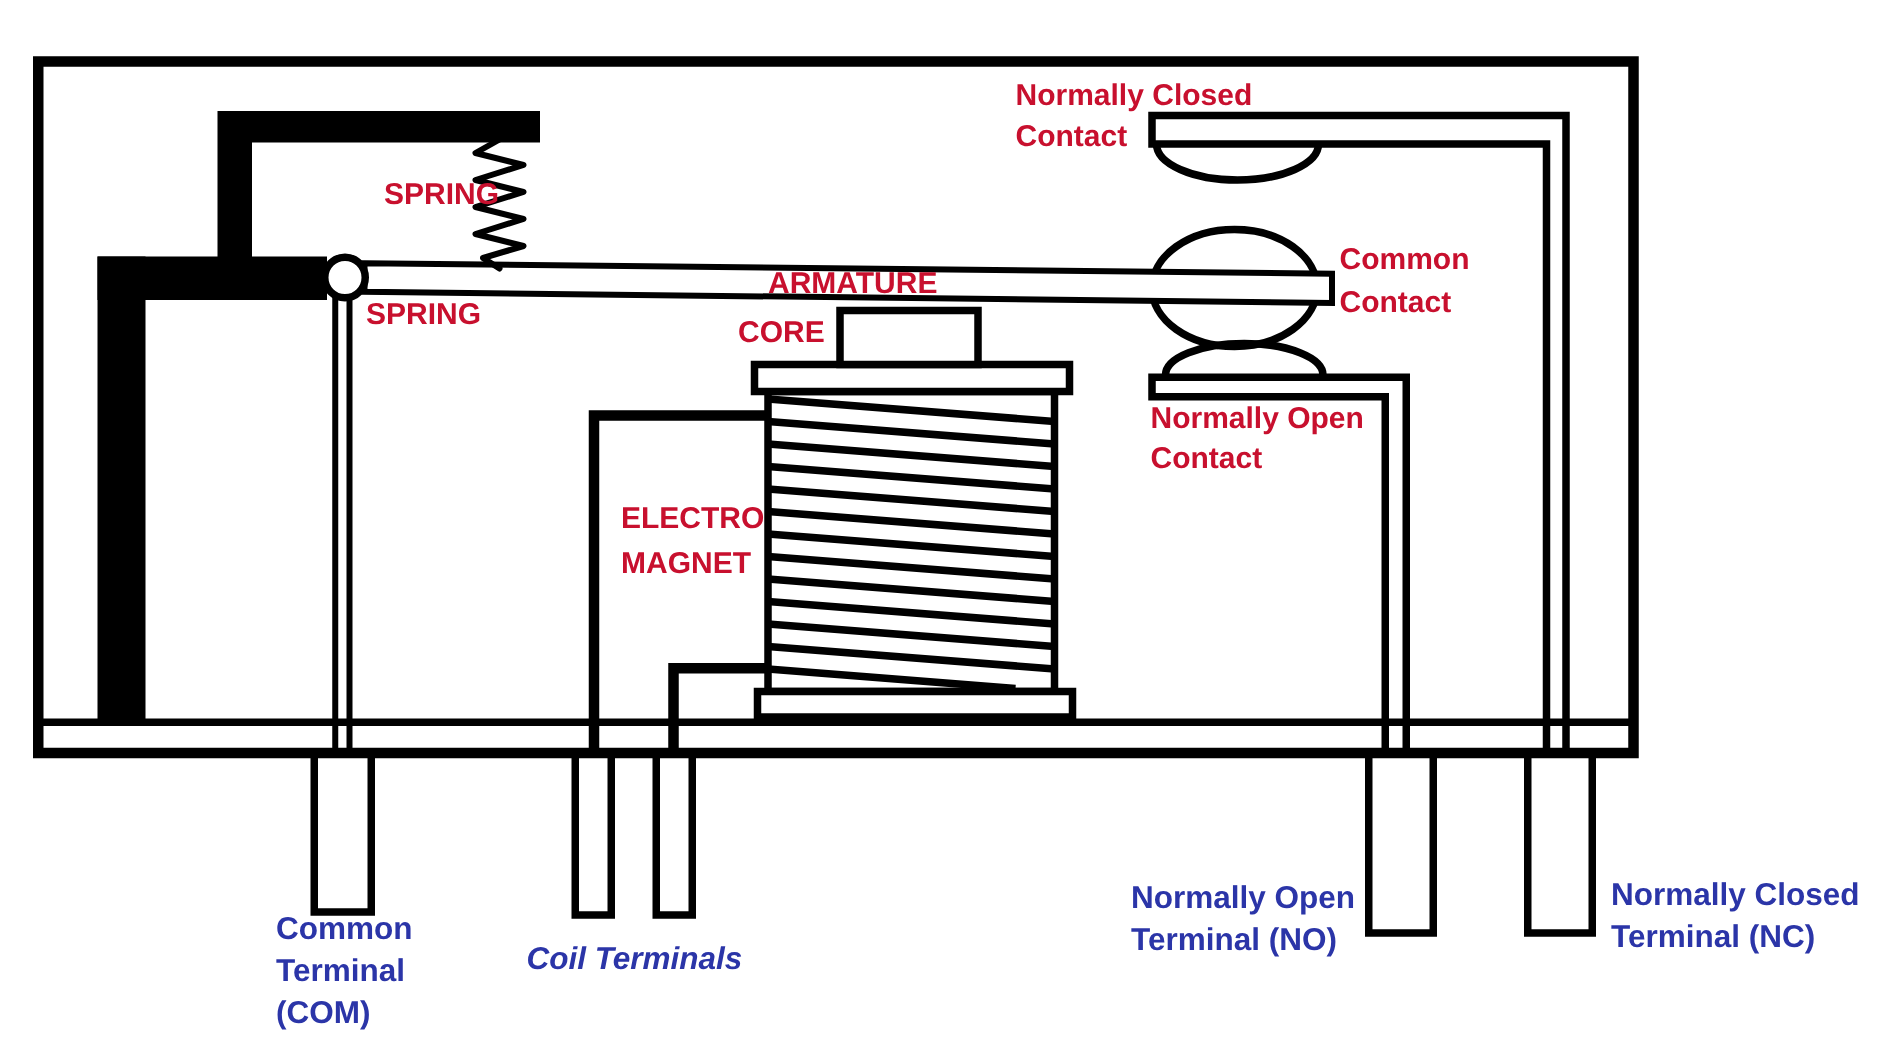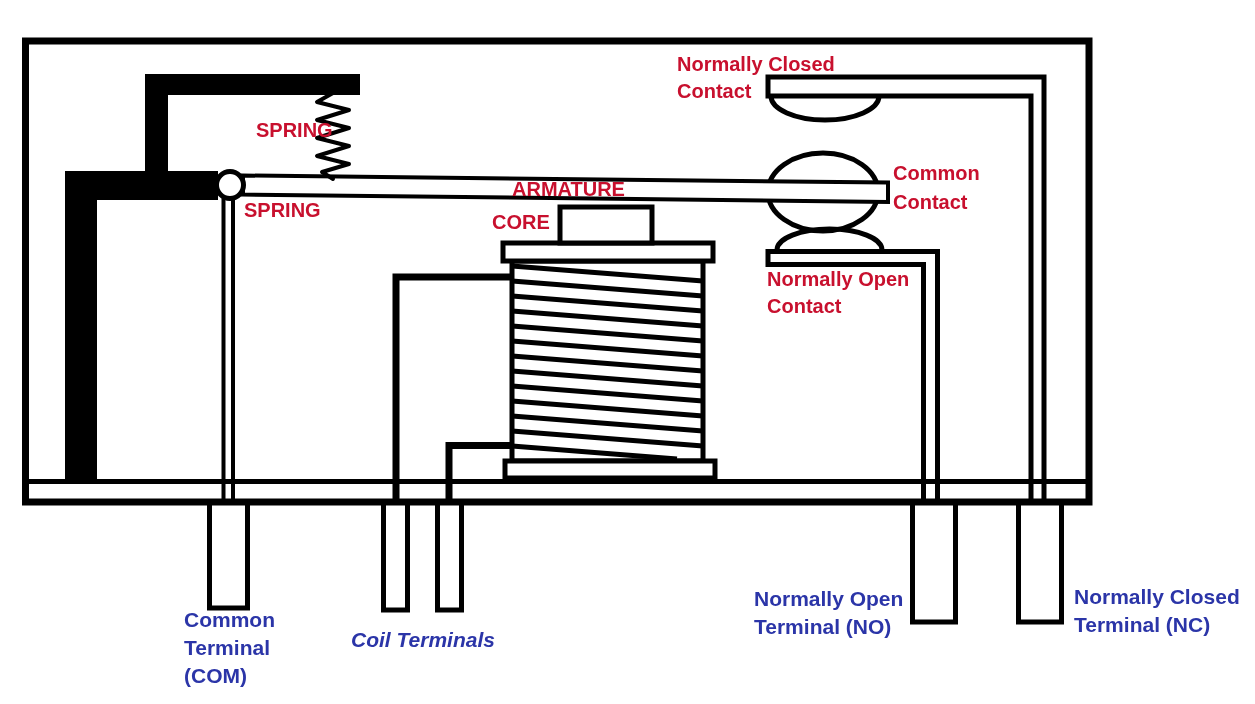--- a/index.html
+++ b/index.html
@@ -89,20 +89,22 @@
     <path d="M396,503 V277 H512" fill="none" stroke="#000" stroke-width="7"></path>
     <path d="M449,503 V445.5 H512" fill="none" stroke="#000" stroke-width="7"></path>
 
     <circle cx="230" cy="185" r="13.5" fill="#ffffff" stroke="#000" stroke-width="5"></circle>
   </svg>
 
   <div class="label red" style="left:256px;top:117px;">SPRING</div>
   <div class="label red" style="left:244px;top:197px;">SPRING</div>
   <div class="label red" style="left:512px;top:149px;margin-top:27px;">ARMATURE</div>
   <div class="label red" style="left:492px;top:209px;text-align:right;">CORE</div>
+  <div class="label red" style="left:414px;top:331px;line-height:30px;">ELECTRO
+MAGNET</div>
   <div class="label red" style="left:677px;top:51px;">Normally Closed
 Contact</div>
   <div class="label red" style="left:893px;top:159px;line-height:29px;">Common
 Contact</div>
   <div class="label red" style="left:767px;top:266px;">Normally Open
 Contact</div>
 
   <div class="label blue" style="left:184px;top:606px;">Common
 Terminal
 (COM)</div>

